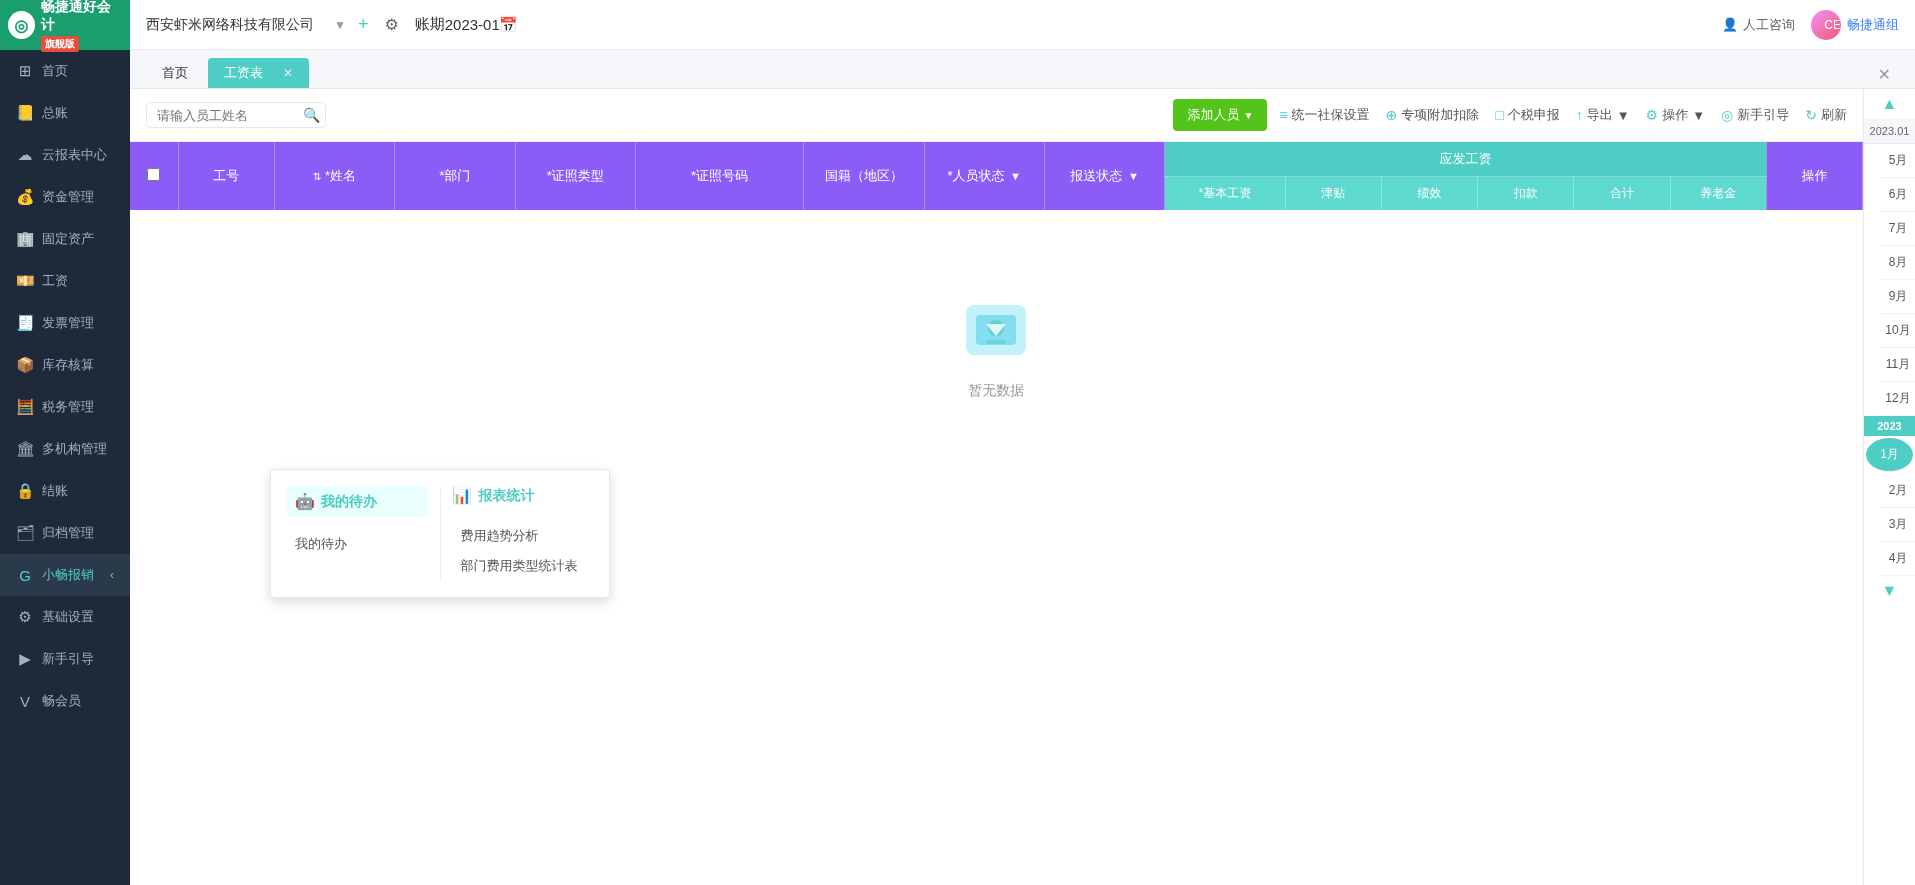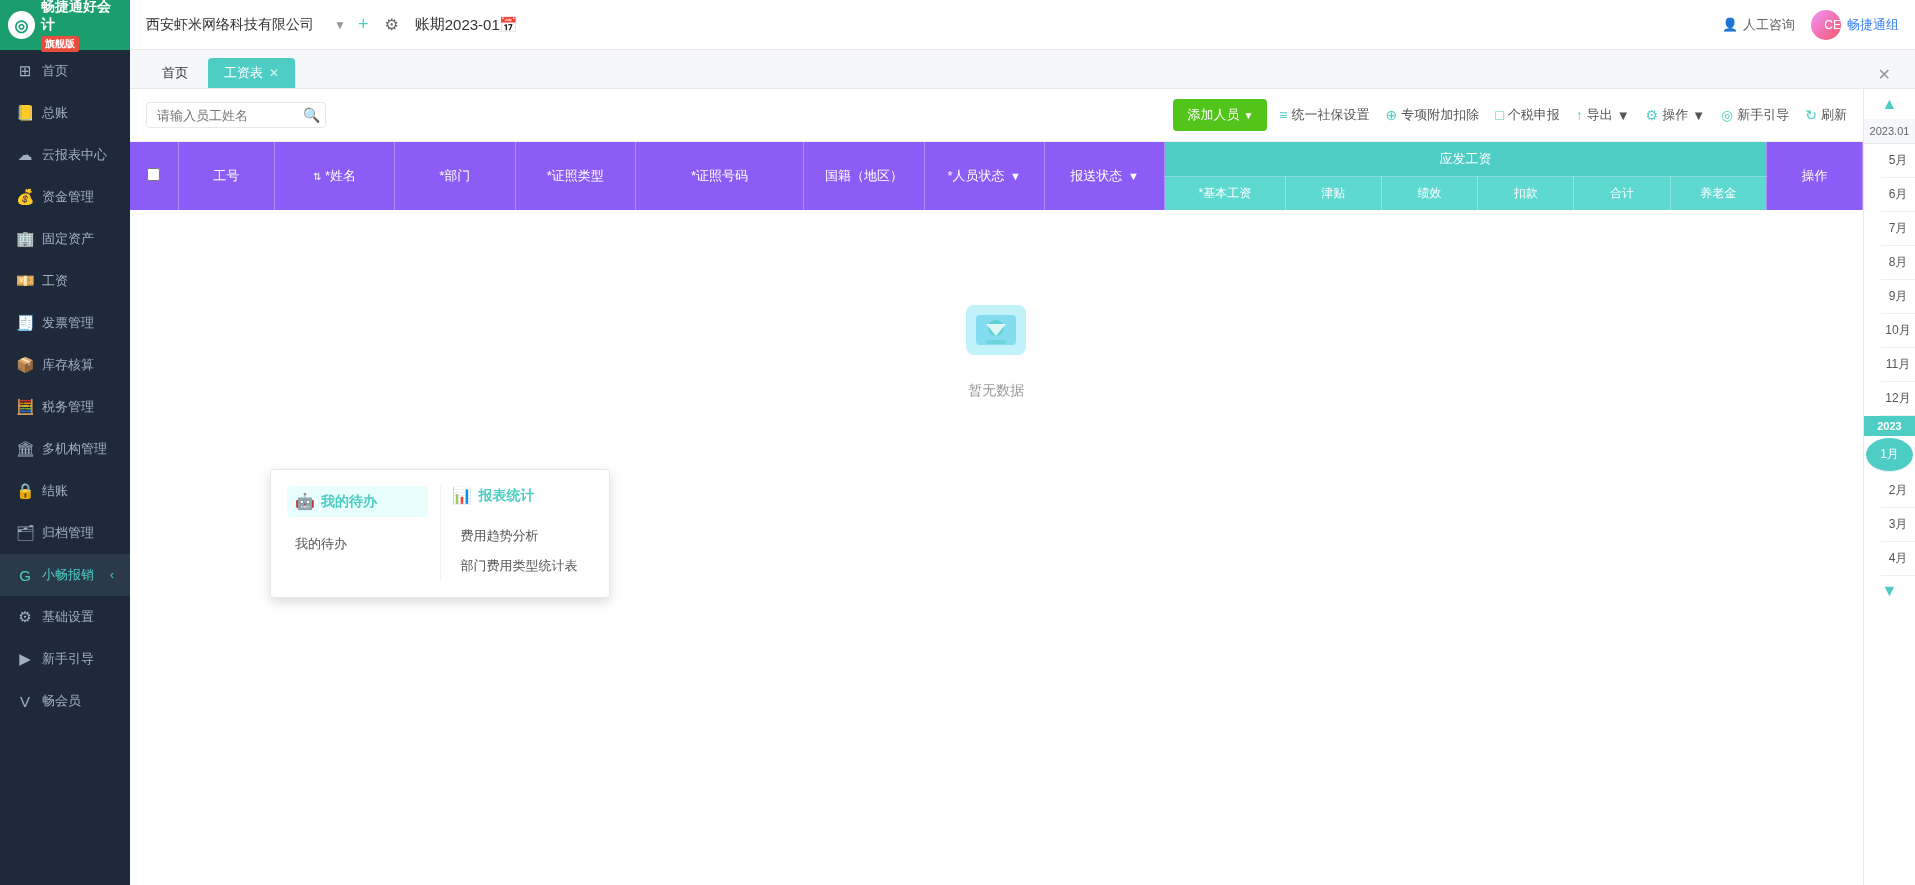--- a/index.html
+++ b/index.html
@@ -152,21 +152,21 @@
       font-size: 13px;
       color: #666;
       background: transparent;
       border: none;
     }
     .tab.active {
       background: #4ecdc4;
       color: white;
       display: flex;
       align-items: center;
-      gap: 6px;
+      gap: 20px;
     }
     .tab-close {
       font-size: 12px;
       cursor: pointer;
       color: rgba(255,255,255,0.8);
     }
     .tab-home { color: #333; }
 
     
     .content-area {

